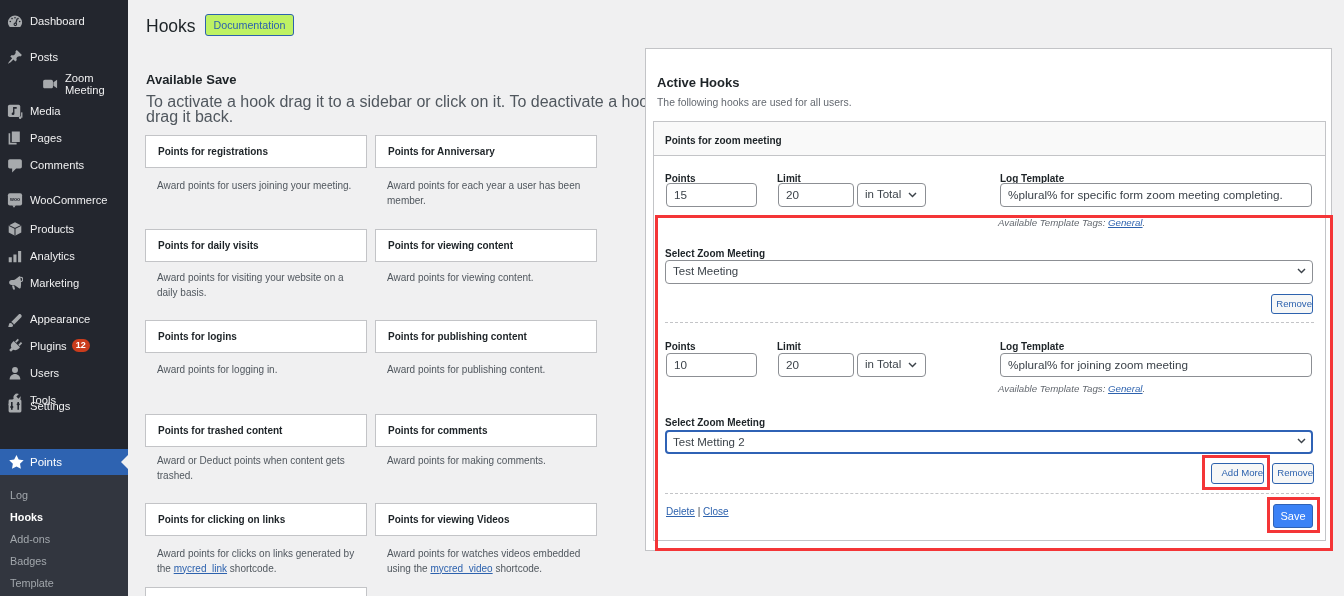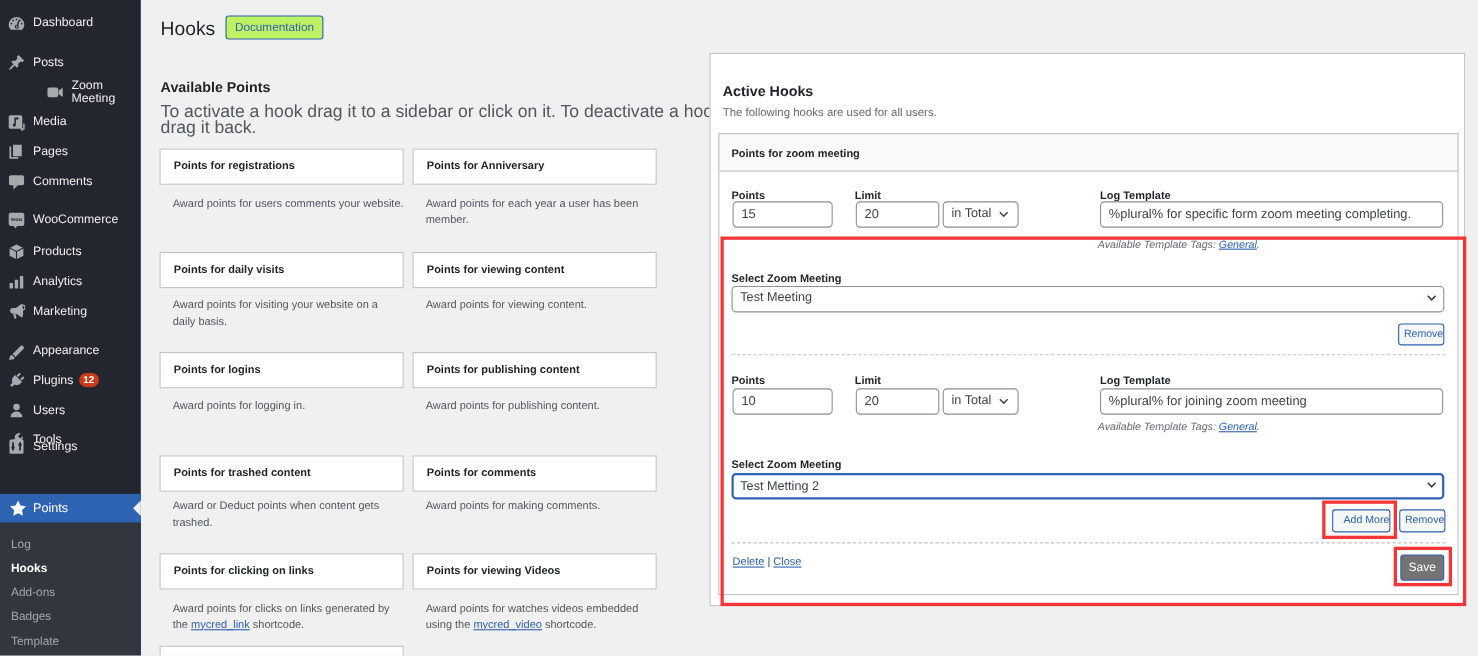--- a/index.html
+++ b/index.html
@@ -39,21 +39,21 @@
 #ibox-title { position:absolute; left:665px; top:135px; font-size:10px; font-weight:bold; color:#1d2327; }
 
 .flabel { position:absolute; font-size:10px; font-weight:bold; color:#1d2327; }
 .finput { position:absolute; height:23.5px; border:1px solid #8c8f94; border-radius:4px; background:#fff; font-size:11.7px; color:#3c434a; line-height:21.5px; padding-left:7px; white-space:nowrap; overflow:hidden; }
 .fselect { position:absolute; height:23.5px; border:1px solid #8c8f94; border-radius:4px; background:#fff; font-size:11.5px; color:#3c434a; line-height:21.5px; padding-left:7px; }
 .chev { position:absolute; line-height:0; } .chev svg { display:block; }
 .ital { position:absolute; font-size:9.7px; font-style:italic; color:#646970; }
 .ital a { color:#2d62ae; text-decoration:underline; }
 .dashhr { position:absolute; left:665px; width:649px; height:0; border-top:1px dashed #c3c4c7; }
 .btn2 { position:absolute; height:20.5px; border:1px solid #2d62ae; border-radius:3px; background:#f6f7f7; color:#2d62ae; font-size:9.6px; text-align:right; line-height:18.5px; }
-#savebtn { position:absolute; left:1273px; top:504px; width:40px; height:24px; background:#737373; border:1px solid #2f62b5; border-radius:3px; color:#fff; font-size:11px; text-align:center; line-height:22px; }
+#savebtn { position:absolute; left:1273px; top:504px; width:40px; height:24px; background:#3b82f6; border:1px solid #2f62b5; border-radius:3px; color:#fff; font-size:11px; text-align:center; line-height:22px; }
 #delclose { position:absolute; left:666px; top:506px; font-size:10px; color:#3c434a; }
 #delclose a { color:#2d62ae; text-decoration:underline; }
 
 .redbox { position:absolute; border:3.5px solid #f43537; z-index:20; }
 </style>
 </head>
 <body>
 
 <div id="sidebar"></div>
 <div id="submenu-bg"></div>
@@ -163,25 +163,25 @@
 
 <div class="sub" style="top:484px;">Log</div>
 <div class="sub" style="top:506px; color:#fff; font-weight:bold;">Hooks</div>
 <div class="sub" style="top:528px;">Add-ons</div>
 <div class="sub" style="top:550px;">Badges</div>
 <div class="sub" style="top:572px;">Template</div>
 
 <div id="h1">Hooks</div>
 <div id="docbtn">Documentation</div>
 
-<div id="avh">Available Points</div>
+<div id="avh">Available Save</div>
 <div id="avp">To activate a hook drag it to a sidebar or click on it. To deactivate a hook and delete its settings,<br>drag it back.</div>
 
 <div class="hbox" style="left:145px; top:135px;">Points for registrations</div>
-<div class="hdesc" style="left:157px; top:179px;">Award points for users comments your website.</div>
+<div class="hdesc" style="left:157px; top:179px;">Award points for users joining your meeting.</div>
 <div class="hbox" style="left:145px; top:229px;">Points for daily visits</div>
 <div class="hdesc" style="left:157px; top:271px;">Award points for visiting your website on a<br>daily basis.</div>
 <div class="hbox" style="left:145px; top:320px;">Points for logins</div>
 <div class="hdesc" style="left:157px; top:363px;">Award points for logging in.</div>
 <div class="hbox" style="left:145px; top:414px;">Points for trashed content</div>
 <div class="hdesc" style="left:157px; top:454px;">Award or Deduct points when content gets<br>trashed.</div>
 <div class="hbox" style="left:145px; top:503px;">Points for clicking on links</div>
 <div class="hdesc" style="left:157px; top:547px;">Award points for clicks on links generated by<br>the <a>mycred_link</a> shortcode.</div>
 <div class="hbox" style="left:145px; top:587px;">&nbsp;</div>
 

